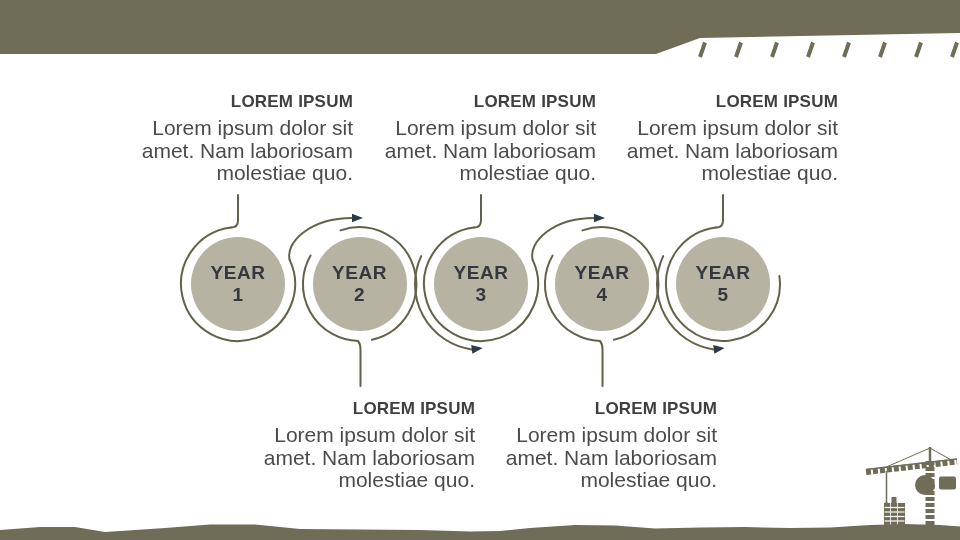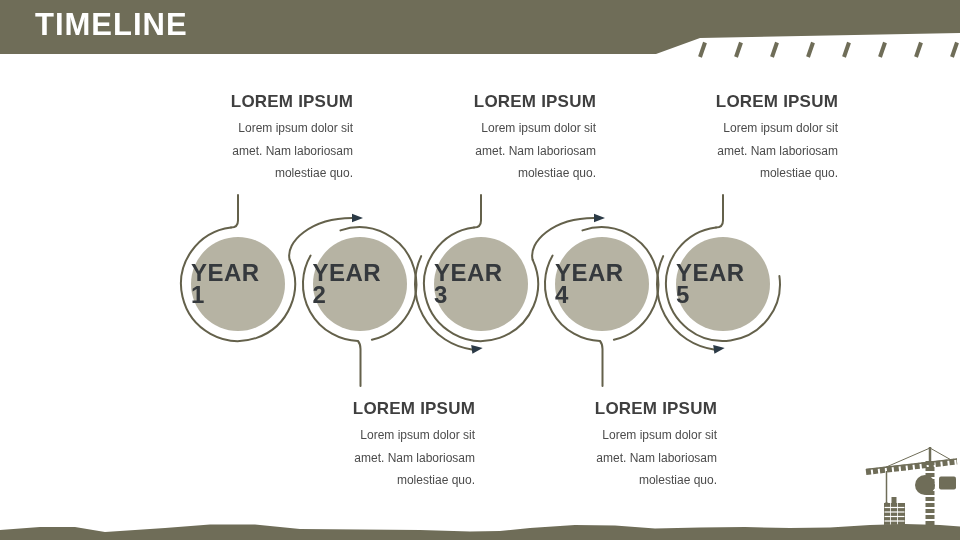--- a/index.html
+++ b/index.html
@@ -11,26 +11,26 @@
   .slide-title{
     position:absolute;left:35px;top:7px;z-index:2;
     color:#ffffff;font-size:31px;font-weight:700;letter-spacing:1px;
   }
   .tblock{
     position:absolute;width:230px;z-index:2;text-align:right;color:#4b4b4b;
   }
   .tblock.top{top:92px;}
   .tblock.bottom{top:399px;}
   .thead{font-size:17px;font-weight:700;color:#3f3f3f;margin-bottom:5px;letter-spacing:0.2px;}
-  .tline{font-size:12px;line-height:22.5px;}
+  .tline{font-size:21px;line-height:22.5px;}
   .year-circle{
     position:absolute;top:237px;width:94px;height:94px;border-radius:50%;
     background:#b6b3a3;z-index:1;display:flex;flex-direction:column;
-    align-items:flex-start;justify-content:center;
-    color:#35393d;font-weight:700;font-size:24px;line-height:22px;letter-spacing:0.5px;
+    align-items:center;justify-content:center;
+    color:#35393d;font-weight:700;font-size:19px;line-height:22px;letter-spacing:0.5px;
   }
 </style>
 </head>
 <body>
 
 <div class="slide">
 
   <svg class="deco-svg" width="960" height="540" viewBox="0 0 960 540">
 
     <path d="M0 0 H960 V33 L700 38 L656 54 H0 Z" fill="#6f6d58"></path>
@@ -102,21 +102,20 @@
         <line x1="897.5" y1="503" x2="897.5" y2="529"></line>
       </g>
     </g>
 
     <path fill="#6f6d58" d="M0 540 L0 530 L40 527 L75 527 L105 532 L120 531 L165 528 L210 524.5 L255 524.5
          L300 529 L360 529.5 L420 530 L470 531.5 L500 531 L530 528 L575 525 L615 525.5
          L655 528.5 L700 527.5 L745 527 L790 528 L830 527.5 L870 525 L905 524 L940 525
          L960 526.5 L960 540 Z"></path>
   </svg>
 
-  <div class="slide-title">TIMELINE</div>
 
   <div class="tblock top" style="left:123px">
     <div class="thead">LOREM IPSUM</div>
     <div class="tline">Lorem ipsum dolor sit</div>
     <div class="tline">amet. Nam laboriosam</div>
     <div class="tline">molestiae quo.</div>
   </div>
   <div class="tblock top" style="left:366px">
     <div class="thead">LOREM IPSUM</div>
     <div class="tline">Lorem ipsum dolor sit</div>

